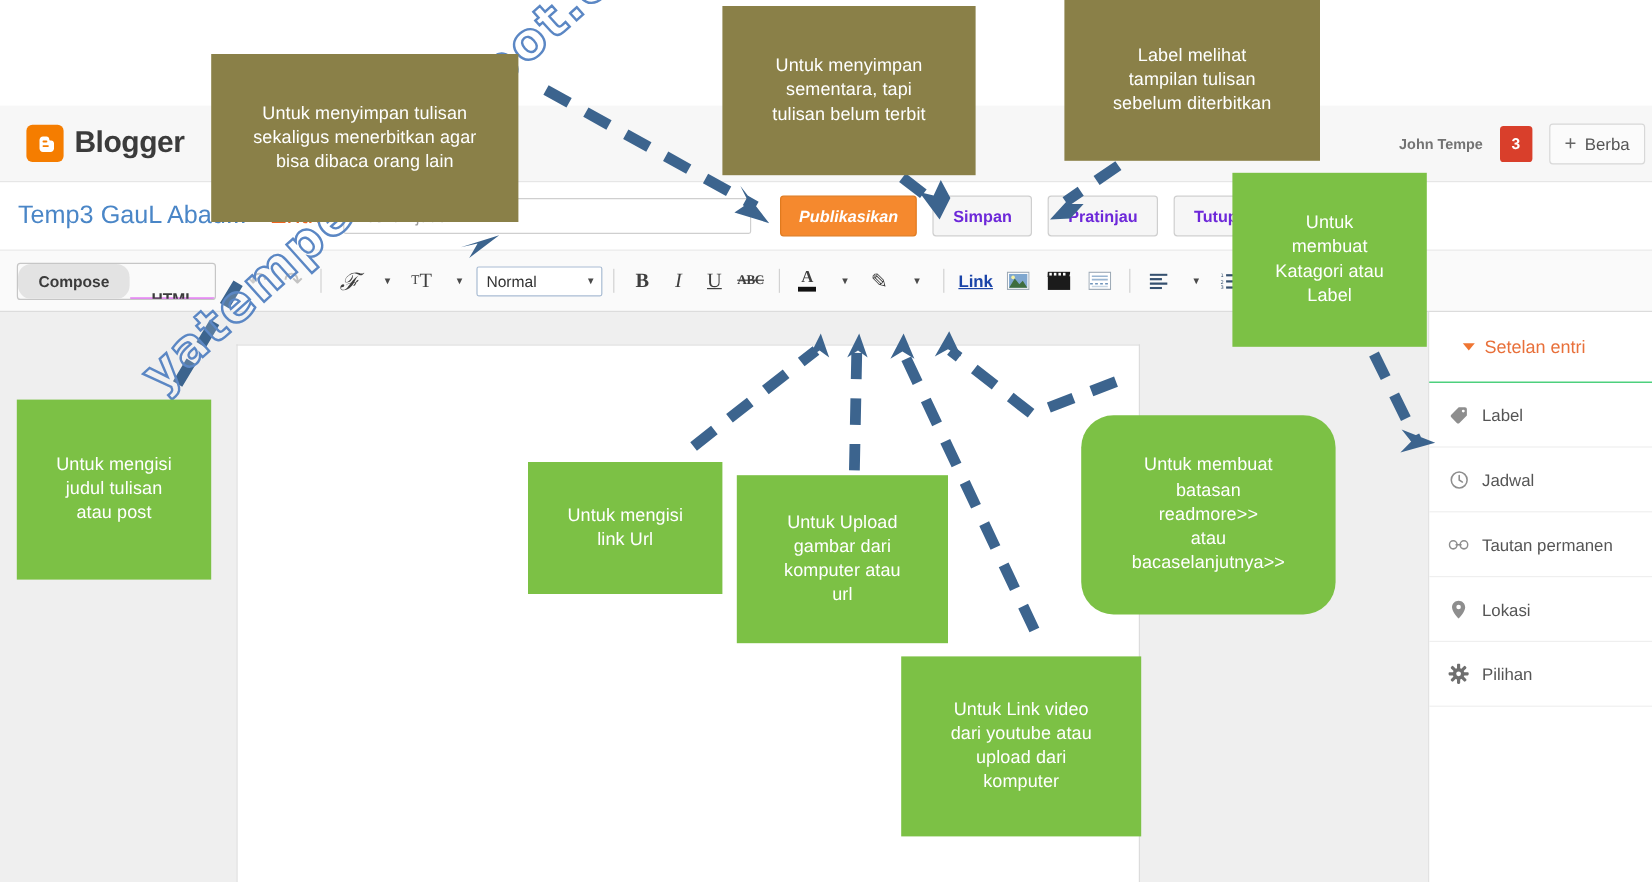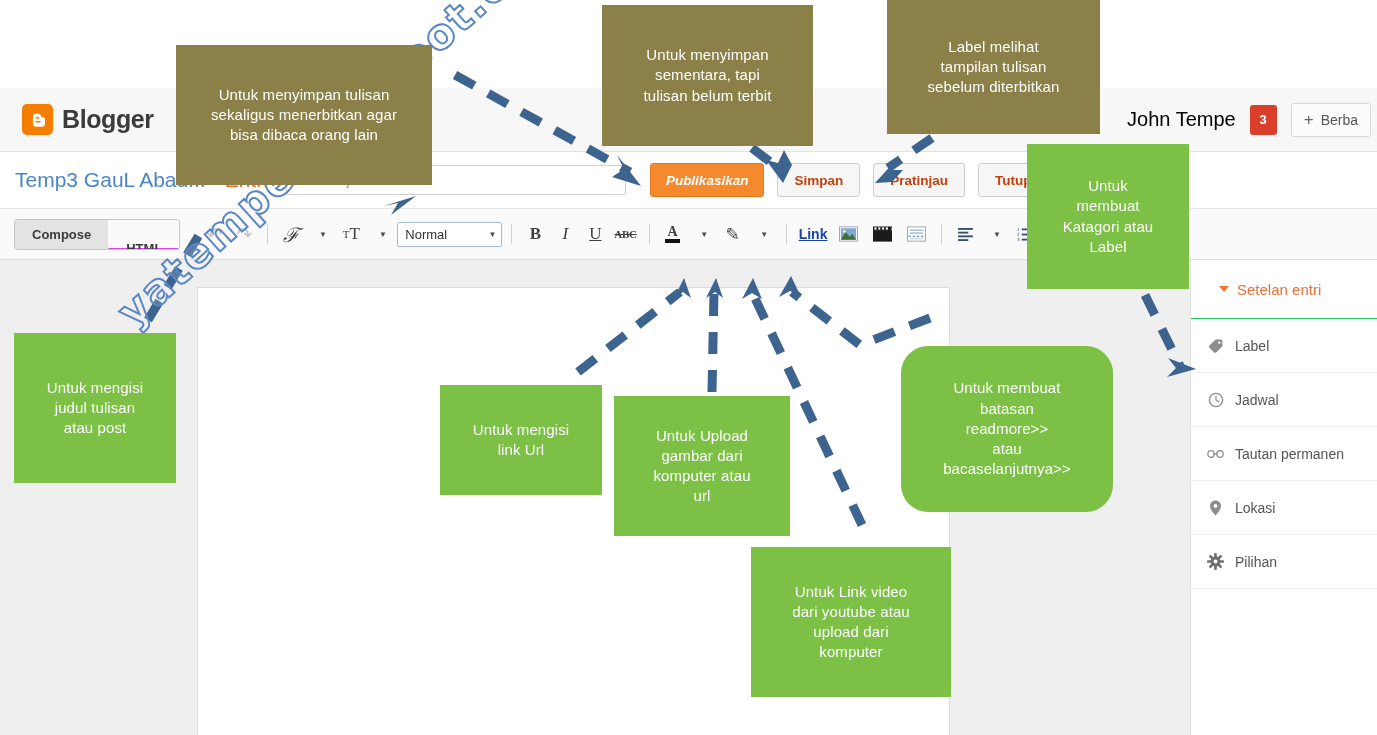--- a/index.html
+++ b/index.html
@@ -23,21 +23,21 @@
   .brand{display:flex;align-items:center;padding-left:22px;gap:9px;}
   .brand-mark{
     width:31px;height:31px;border-radius:5px;background:#f57d00;
     display:flex;align-items:center;justify-content:center;
   }
   .brand-mark svg{display:block;}
   .brand-text{font-size:25px;font-weight:bold;color:#3b3b3b;letter-spacing:-0.4px;}
   .topbar-right{
     margin-left:auto;display:flex;align-items:center;gap:14px;padding-right:6px;
   }
-  .user-name{font-size:20px;color:#000000;}
+  .user-name{font-size:12px;color:#737373;font-weight:bold;}
   .notif-badge{
     background:#d93f2b;color:#fff;width:27px;height:30px;border-radius:3px;
     display:flex;align-items:center;justify-content:center;font-size:13px;font-weight:bold;
   }
   .share-btn{
     display:flex;align-items:center;gap:7px;
     border:1px solid #d8d8d8;background:#fbfbfb;border-radius:3px;
     height:32px;padding:0 12px;font-size:14px;color:#555;
   }
   .plus-ico{font-size:17px;color:#666;line-height:1;}
@@ -53,34 +53,34 @@
   .entri{font-size:21px;color:#f0641e;}
   .title-input{
     margin-left:18px;width:340px;height:30px;border:1px solid #cfcfcf;background:#fff;
     border-radius:2px;display:flex;align-items:center;padding-left:9px;
     font-size:14px;color:#9b9b9b;box-sizing:border-box;
   }
   .btns{display:flex;align-items:center;gap:13px;margin-left:24px;}
   .btn{
     height:32px;border-radius:3px;border:1px solid #cfcfcf;background:#f6f6f6;
     display:flex;align-items:center;justify-content:center;
-    font-size:13.5px;font-weight:bold;color:#c2410c;padding:0 16px;white-space:nowrap;
+    font-size:13.5px;font-weight:bold;color:#6d28d9;padding:0 16px;white-space:nowrap;
   }
   .btn.primary{background:#f5892e;border-color:#e07a1e;color:#ffffff;padding:0 15px;font-style:italic;}
 
   
   .toolbar{
     position:absolute;left:0;top:121px;width:1377px;height:50px;
     background:#fafafa;border-bottom:1px solid #dcdcdc;
     display:flex;align-items:center;
   }
   .modegroup{display:flex;margin-left:14px;border:1px solid #c6c6c6;border-radius:3px;overflow:hidden;height:29px;}
   .mode{
     display:flex;align-items:center;justify-content:center;
-    font-size:13px;font-weight:bold;color:#3b3b3b;padding:0 17px;background:#f1f1f1;
+    font-size:13px;font-weight:bold;color:#3b3b3b;padding:0 17px;background:#f1f1f1;border-radius:11px;
   }
   .mode.active{background:#e3e3e3;}
   .mode + .mode{border-left:1px solid #c6c6c6;background:#d946ef;margin-top:28px;}
   .tb-items{display:flex;align-items:center;gap:2px;margin-left:20px;}
   .tbi{
     height:28px;min-width:22px;display:flex;align-items:center;justify-content:center;
     padding:0 3px;color:#3f3f3f;font-size:15px;
   }
   .tbi.dim{color:#c2c2c2;}
   .sep{width:1px;height:20px;background:#d2d2d2;margin:0 7px;}

